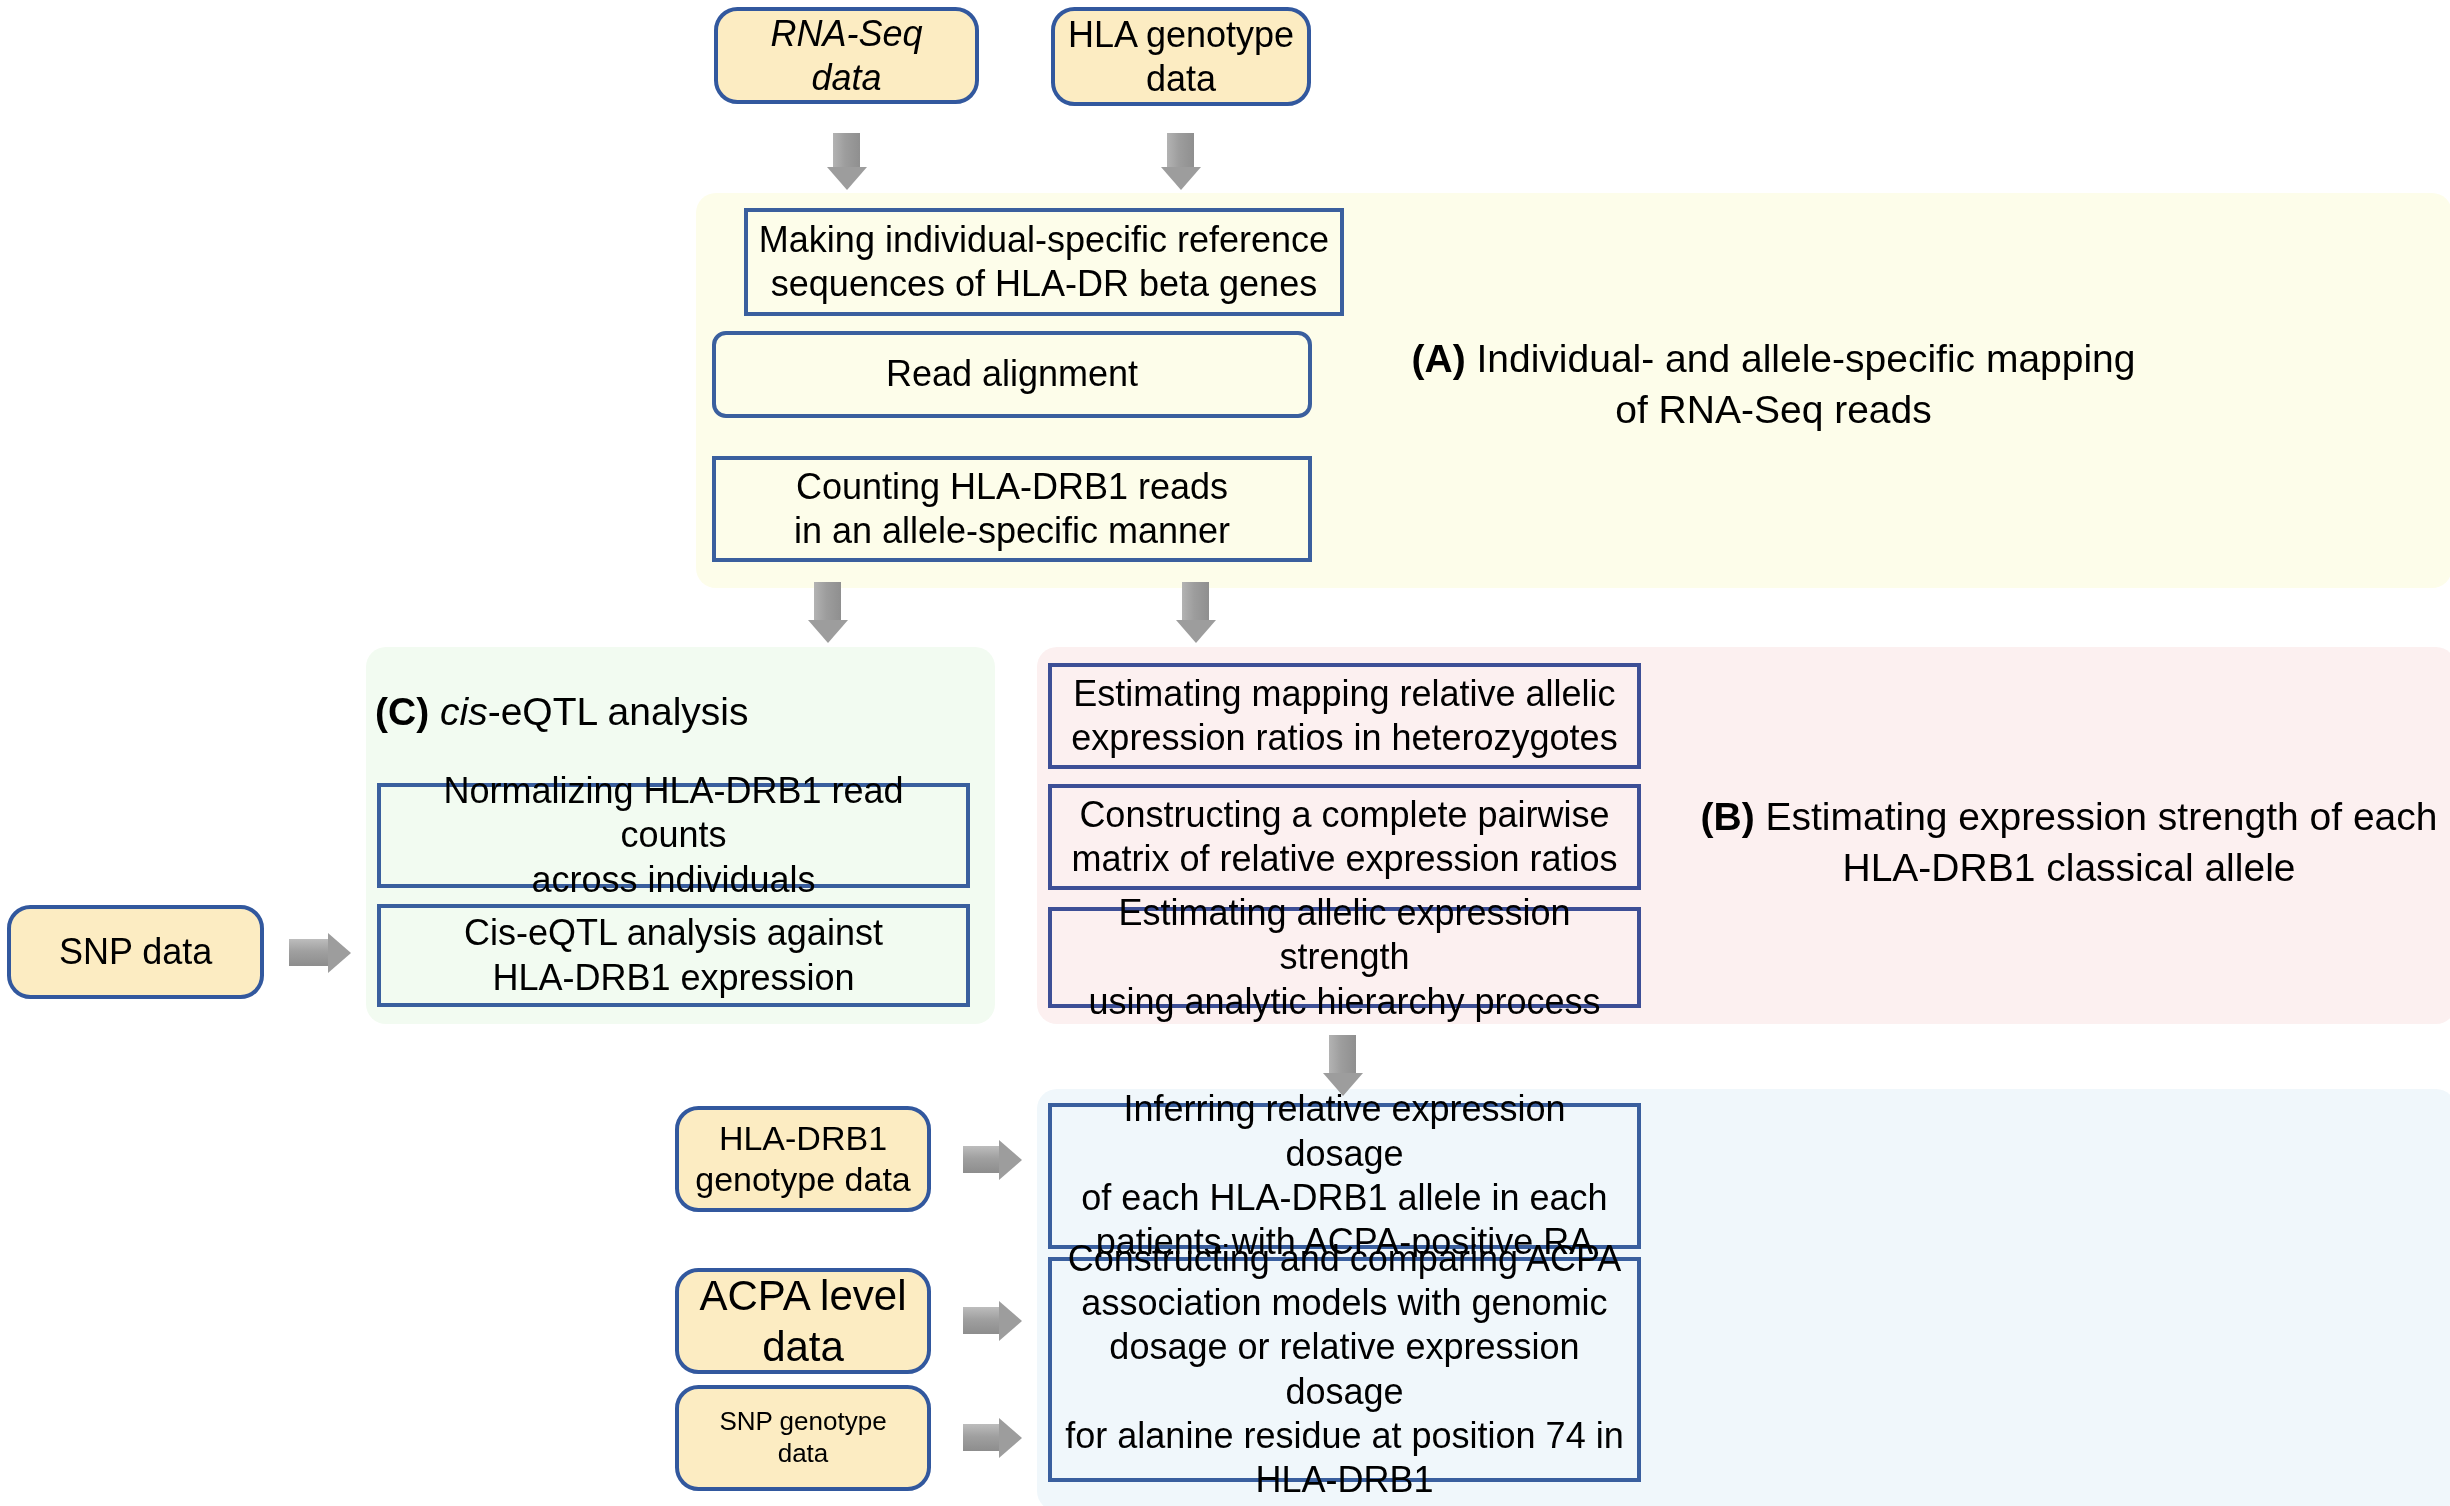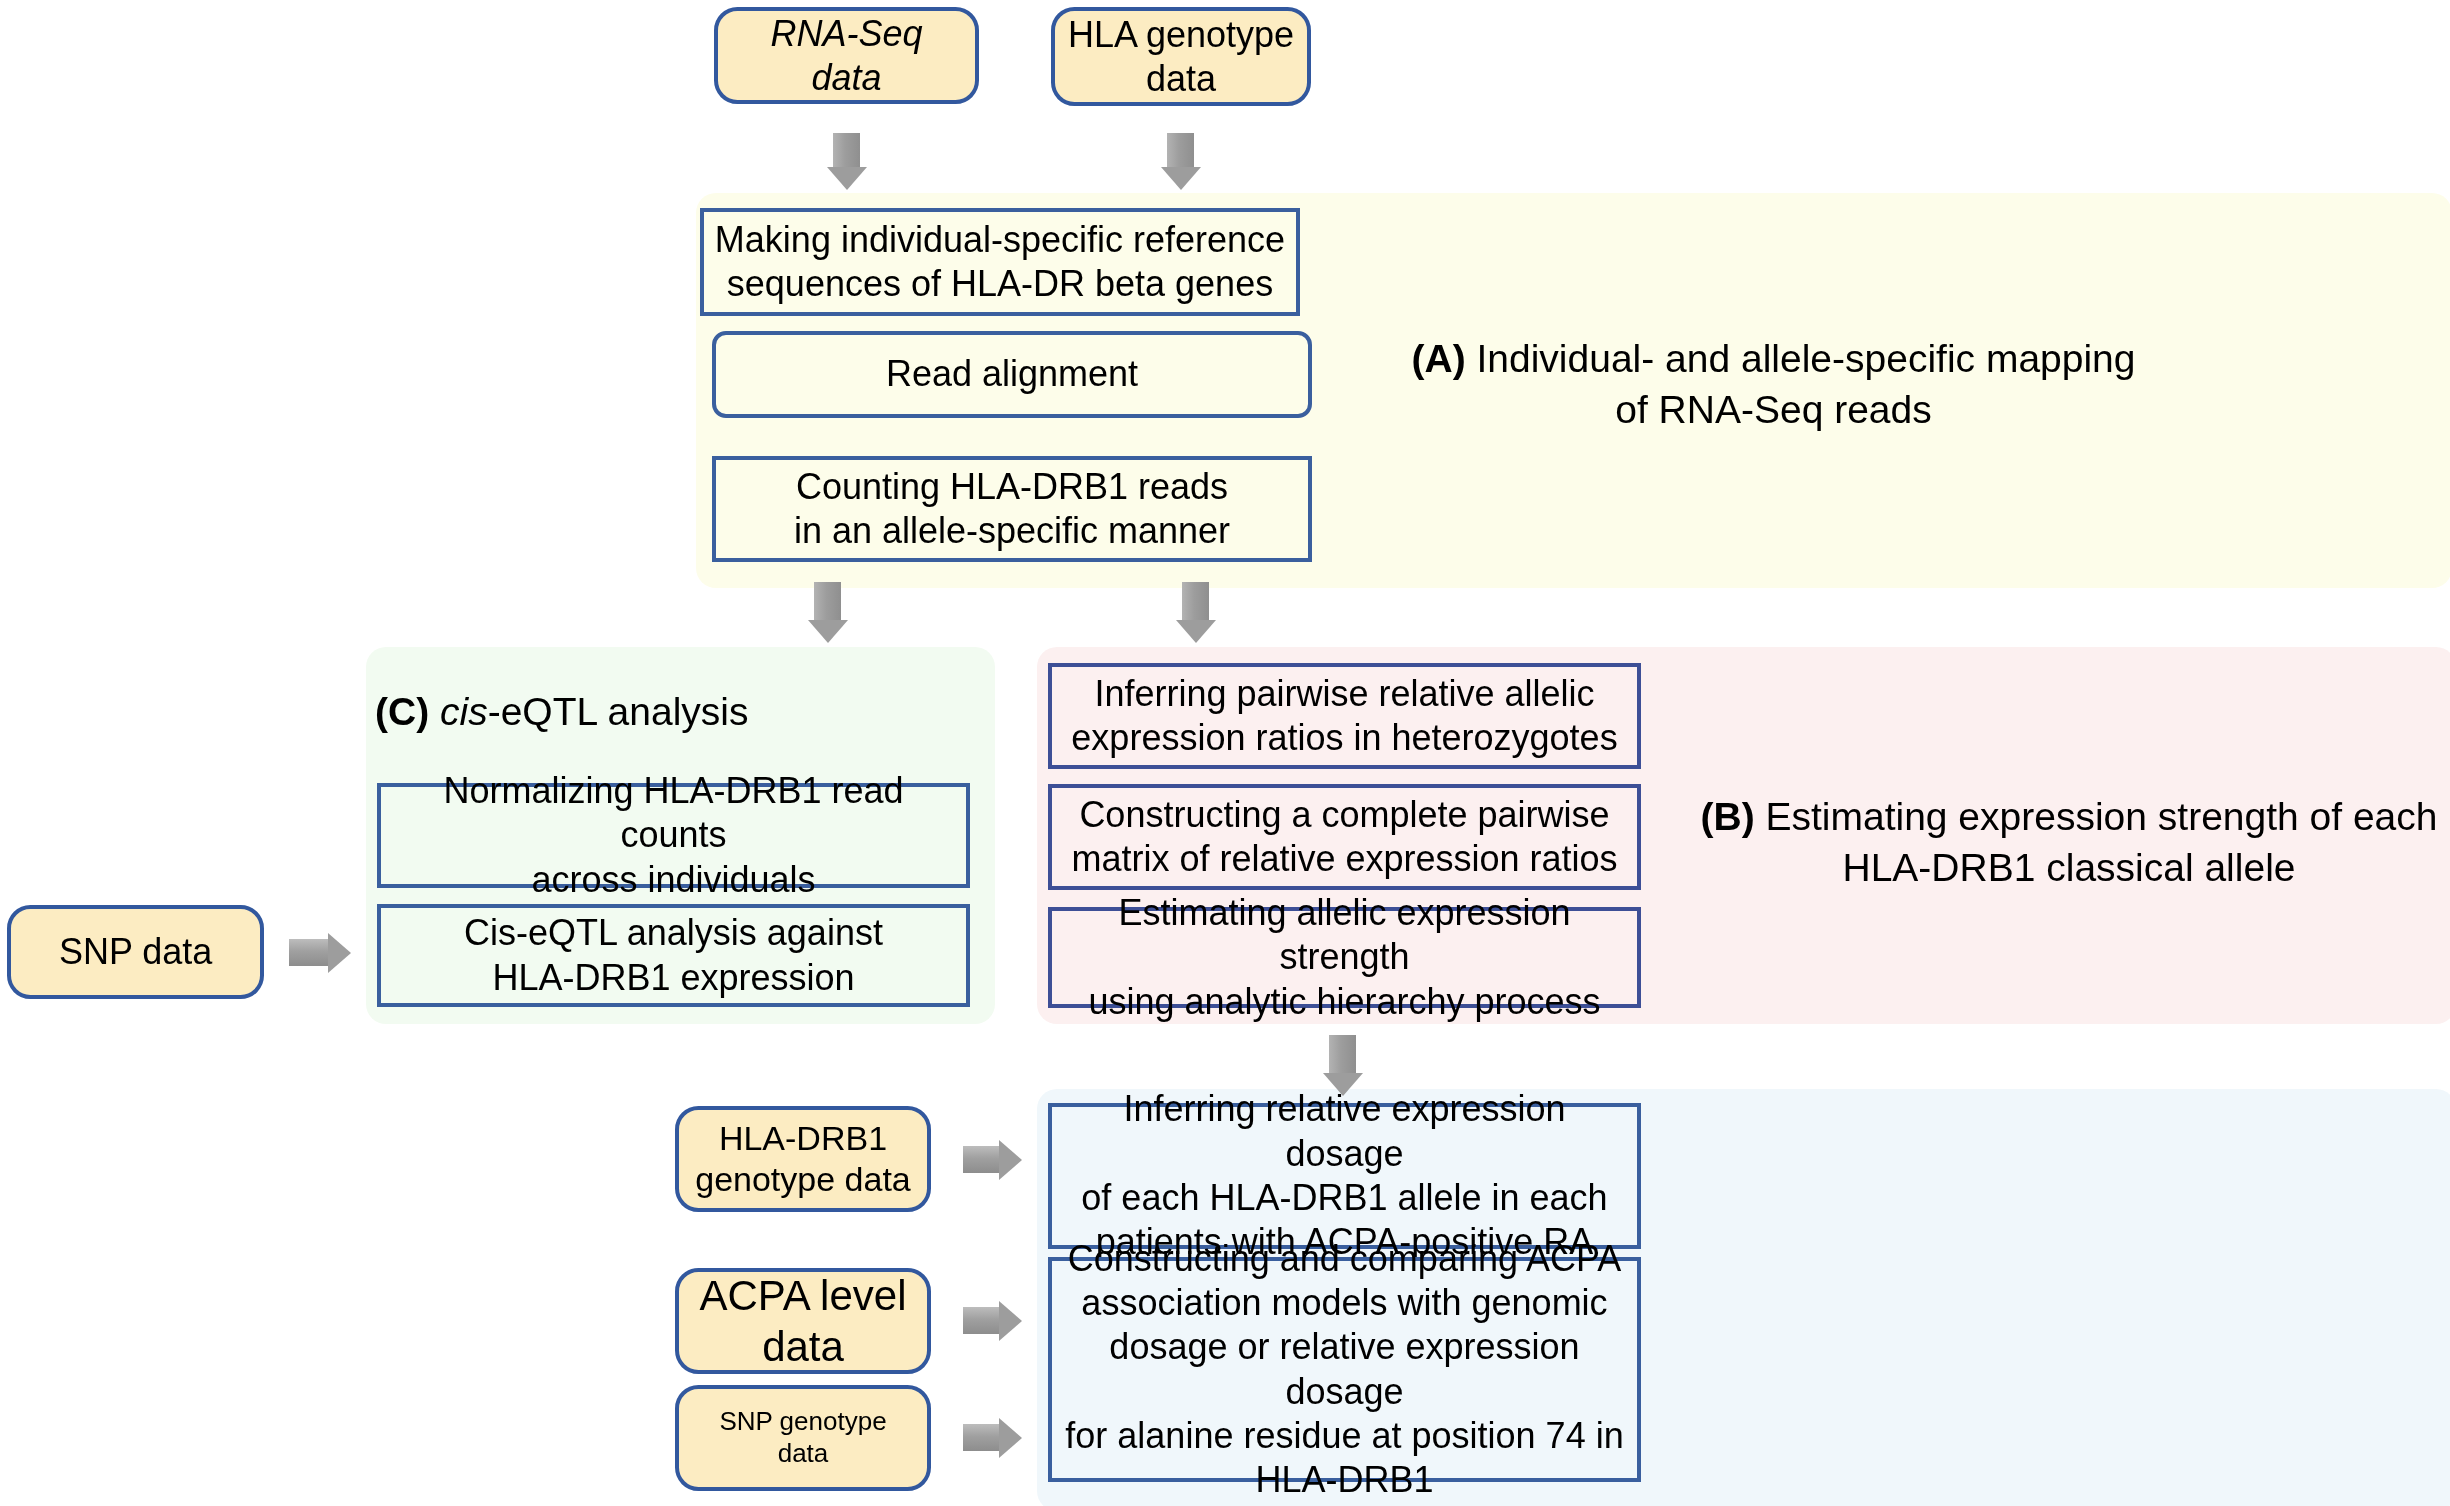--- a/index.html
+++ b/index.html
@@ -130,21 +130,21 @@
 
   <div class="arrow-down" style="left:826px; top:133px;">
     <div class="shaft" style="height:34px;"></div>
     <div class="head"></div>
   </div>
   <div class="arrow-down" style="left:1160px; top:133px;">
     <div class="shaft" style="height:34px;"></div>
     <div class="head"></div>
   </div>
 
-  <div class="step on-a" style="left:700px; top:208px; width:600px; height:108px; white-space:pre-line;">Making individual-specific reference
+  <div class="step on-a" style="left:744px; top:208px; width:600px; height:108px; white-space:pre-line;">Making individual-specific reference
 sequences of HLA-DR beta genes</div>
 
   <div class="step on-a" style="left:712px; top:331px; width:600px; height:87px; white-space:pre-line;border-radius:14px;">Read alignment</div>
 
   <div class="step on-a" style="left:712px; top:456px; width:600px; height:106px; white-space:pre-line;">Counting HLA-DRB1 reads
 in an allele-specific manner</div>
 
   <div class="caption" style="left:1401px; top:334px; width:745px;">
     <b>(A)</b><span style="white-space:pre-line;"> Individual- and allele-specific mapping
 of RNA-Seq reads</span>
@@ -169,21 +169,21 @@
   <div class="step on-c" style="left:377px; top:904px; width:593px; height:103px; white-space:pre-line;">Cis-eQTL analysis against
 HLA-DRB1 expression</div>
 
   <div class="node" style="left:7.2px; top:905px; width:257px; height:94px;">SNP data</div>
 
   <div class="arrow-right" style="left:289px; top:932px;">
     <div class="shaft" style="width:39px;"></div>
     <div class="head"></div>
   </div>
 
-  <div class="step on-b" style="left:1048px; top:663px; width:593px; height:106px; white-space:pre-line;">Inferring pairwise relative allelic
+  <div class="step on-b" style="left:1048px; top:663px; width:593px; height:106px; white-space:pre-line;">Estimating mapping relative allelic
 expression ratios in heterozygotes</div>
 
   <div class="step on-b" style="left:1048px; top:784px; width:593px; height:106px; white-space:pre-line;">Constructing a complete pairwise
 matrix of relative expression ratios</div>
 
   <div class="step on-b" style="left:1048px; top:907px; width:593px; height:101px; white-space:pre-line;">Estimating allelic expression strength
 using analytic hierarchy process</div>
 
   <div class="caption" style="left:1688px; top:792px; width:762px;">
     <b>(B)</b><span style="white-space:pre-line;"> Estimating expression strength of each

